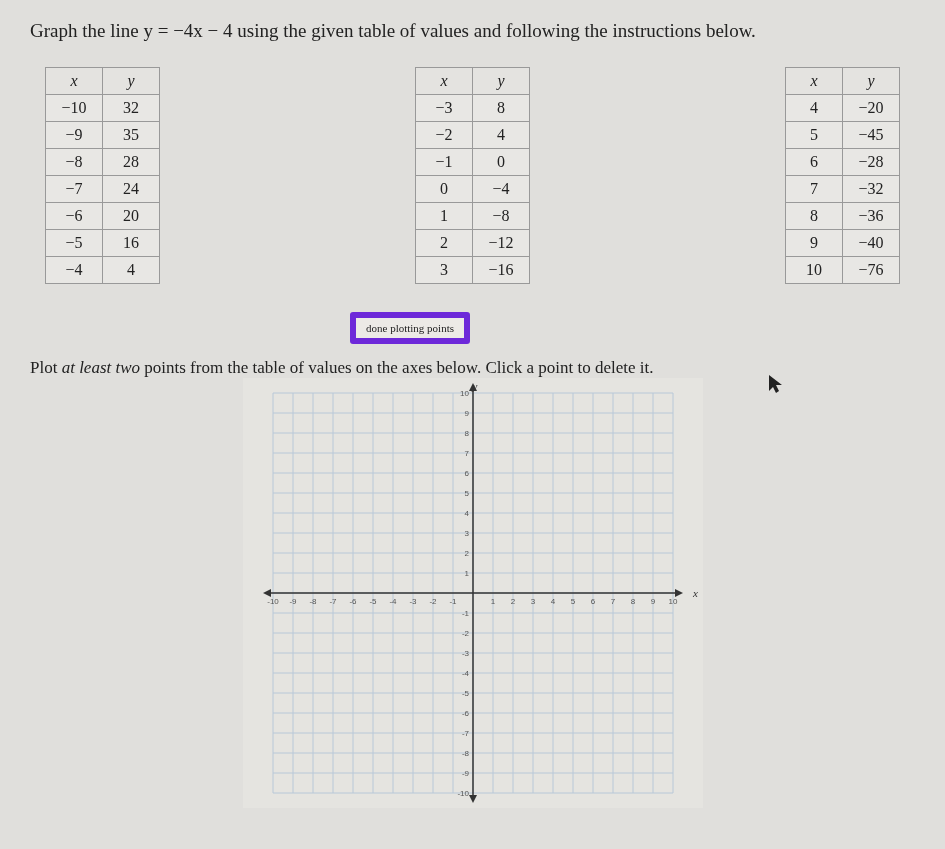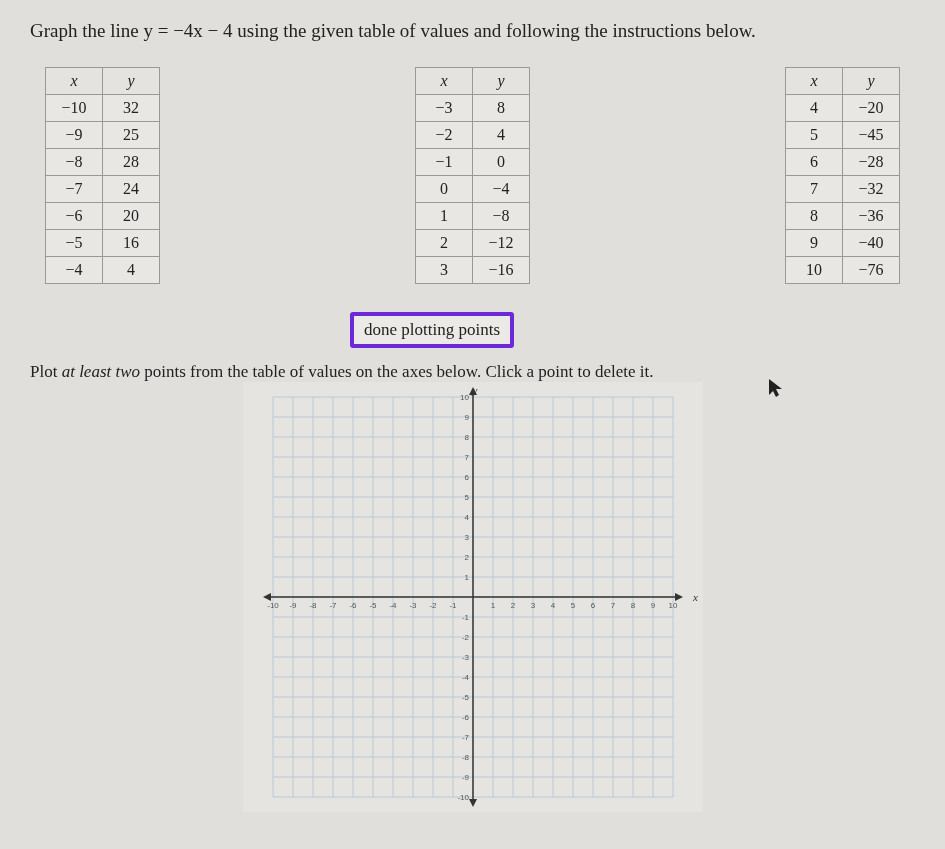--- a/index.html
+++ b/index.html
@@ -2,21 +2,21 @@
 <html><head>
 <meta charset="utf-8">
 <style>
 body{margin:0;padding:20px 30px;font-family:Georgia,'Times New Roman',serif;background:#e0dfdc;color:#222;width:945px;box-sizing:border-box}
 .question{font-size:19px;margin-bottom:25px}
 .question .math{}
 .tables-row{display:flex;justify-content:space-between;padding:0 15px 10px 15px}
 table.vals{border-collapse:collapse;background:#e8e7e4}
 table.vals th,table.vals td{border:1px solid #999;padding:4px 0;text-align:center;font-size:16px;width:56px}
 table.vals th{font-style:italic;font-weight:normal;background:#e4e3e0}
-.done-btn{display:inline-block;border:4px solid #6d28d9;border-radius:3px;padding:4px 10px;font-size:17px;background:#eceae6;margin-left:320px;margin-top:18px;margin-bottom:8px;cursor:pointer}
+.done-btn{display:inline-block;border:6px solid #6d28d9;border-radius:3px;padding:4px 10px;font-size:11px;background:#eceae6;margin-left:320px;margin-top:18px;margin-bottom:8px;cursor:pointer}
 .instr{font-size:17px;margin:6px 0 0 0}
 .instr em{font-style:italic}
 .graph-wrap{display:flex;justify-content:center;position:relative}
 svg.axes{background:#e5e4e0}
 .gridline{stroke:#b8c8d8;stroke-width:1}
 .axisline{stroke:#333;stroke-width:1.5}
 .ticklabel{font-size:8px;fill:#555;font-family:Arial,sans-serif}
 .axislabel{font-size:11px;fill:#333;font-style:italic;font-family:Georgia,serif}
 .cursor-icon{position:absolute;right:130px;top:-5px;font-size:20px}
 </style>
@@ -35,21 +35,21 @@
         <tr>
           <th>x</th>
           <th>y</th>
         </tr>
     <tr>
           <td>−10</td>
           <td>32</td>
         </tr>
     <tr>
           <td>−9</td>
-          <td>25</td>
+          <td>35</td>
         </tr>
     <tr>
           <td>−8</td>
           <td>28</td>
         </tr>
     <tr>
           <td>−7</td>
           <td>24</td>
         </tr>
     <tr>

